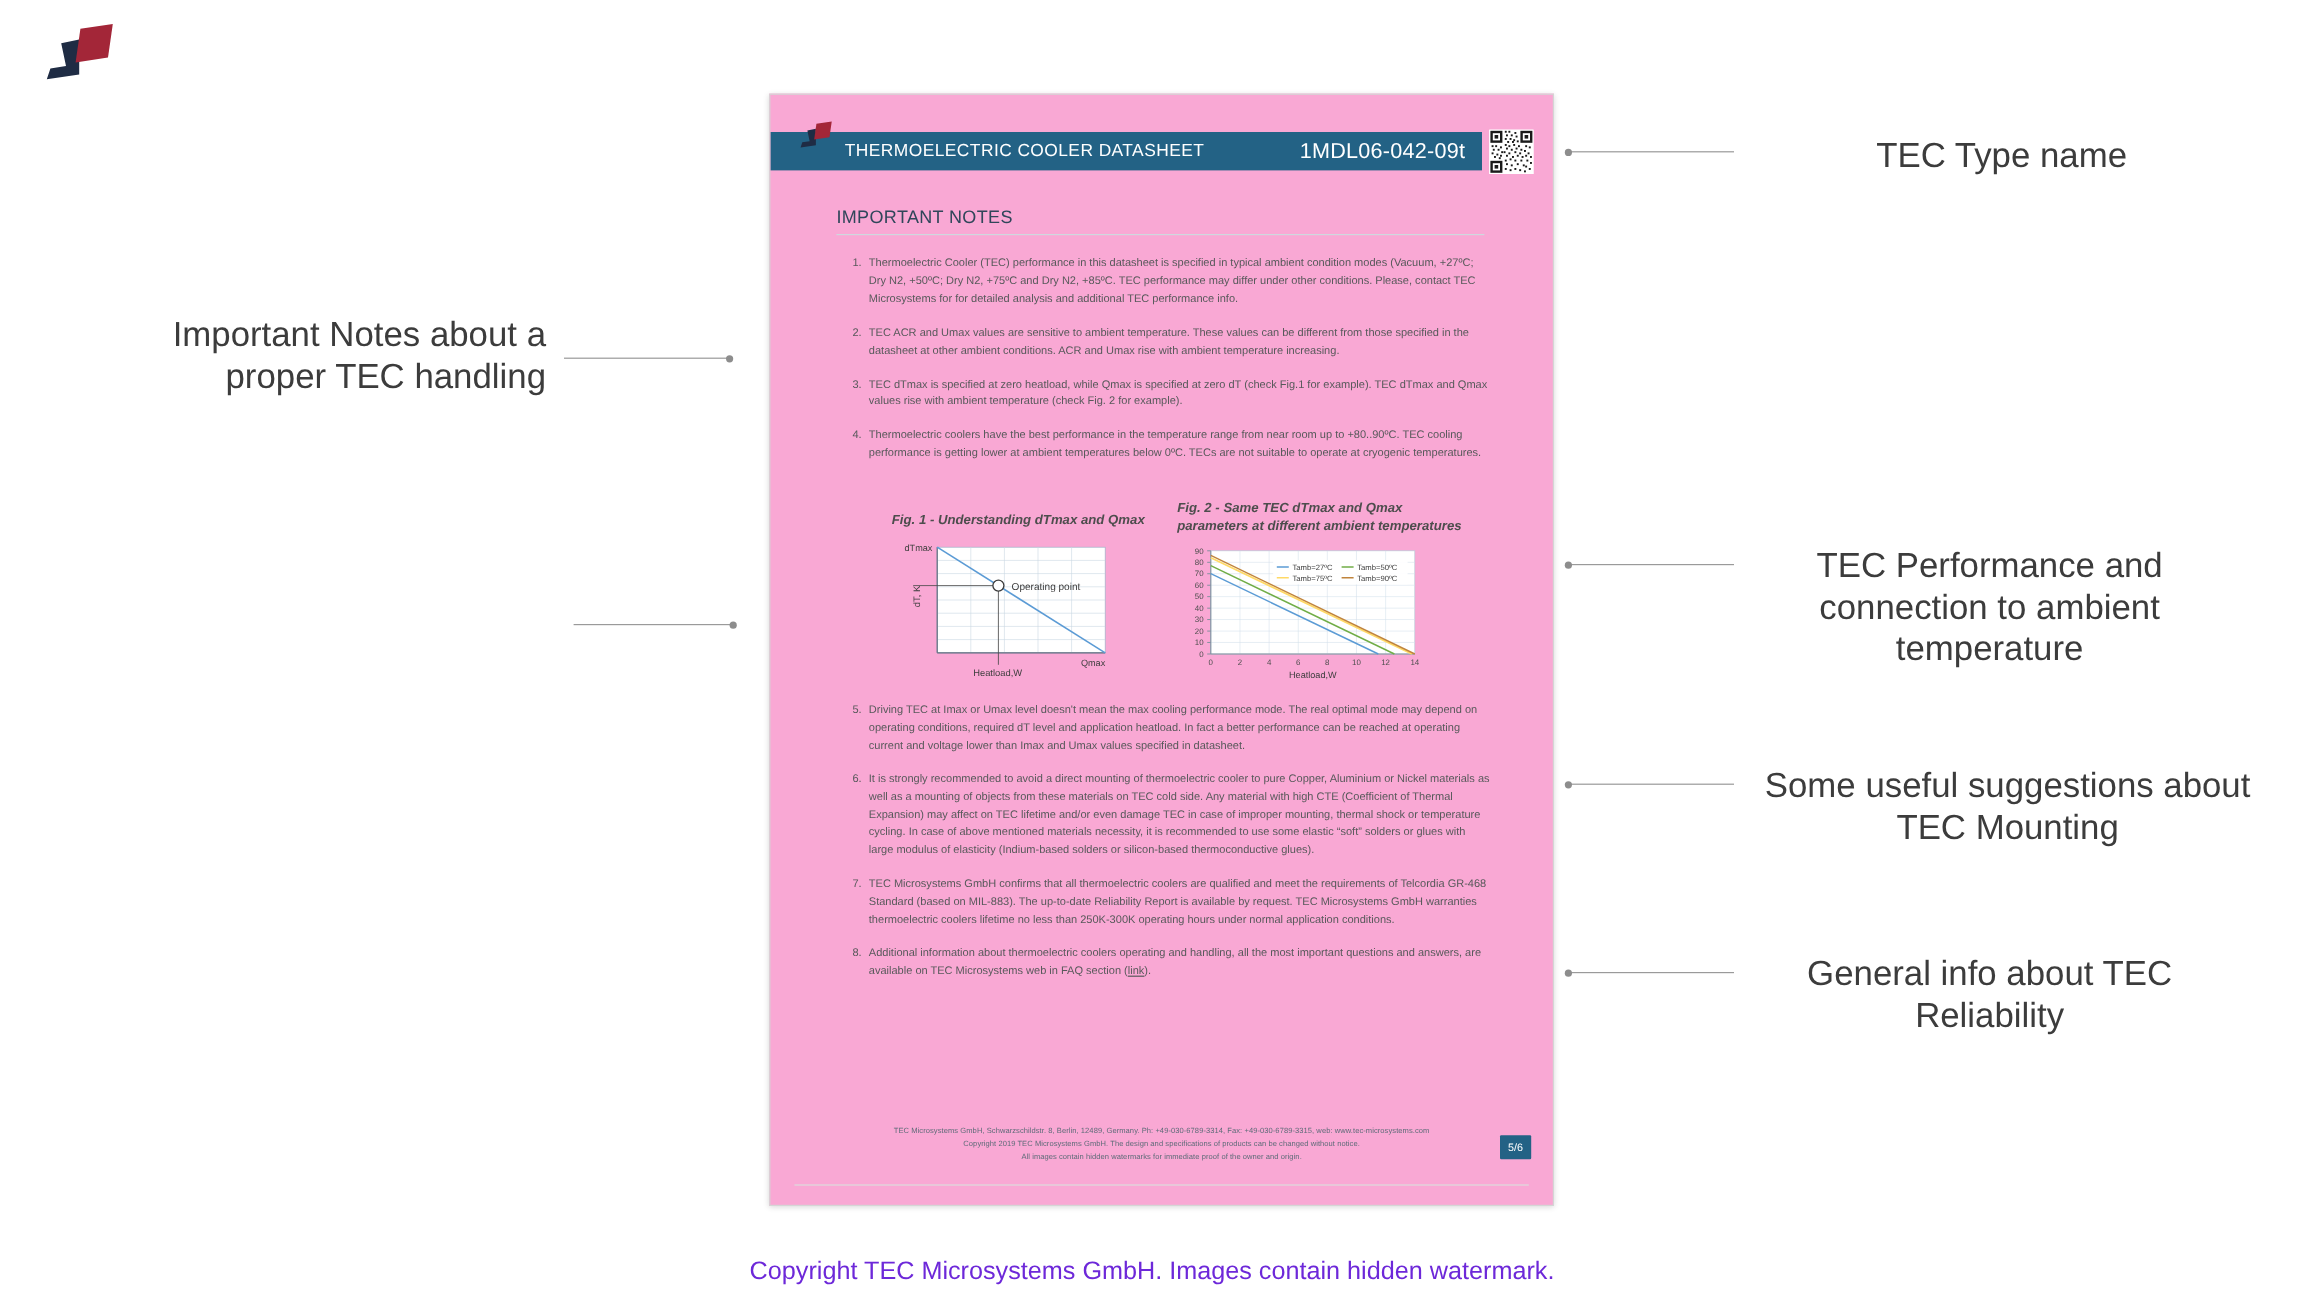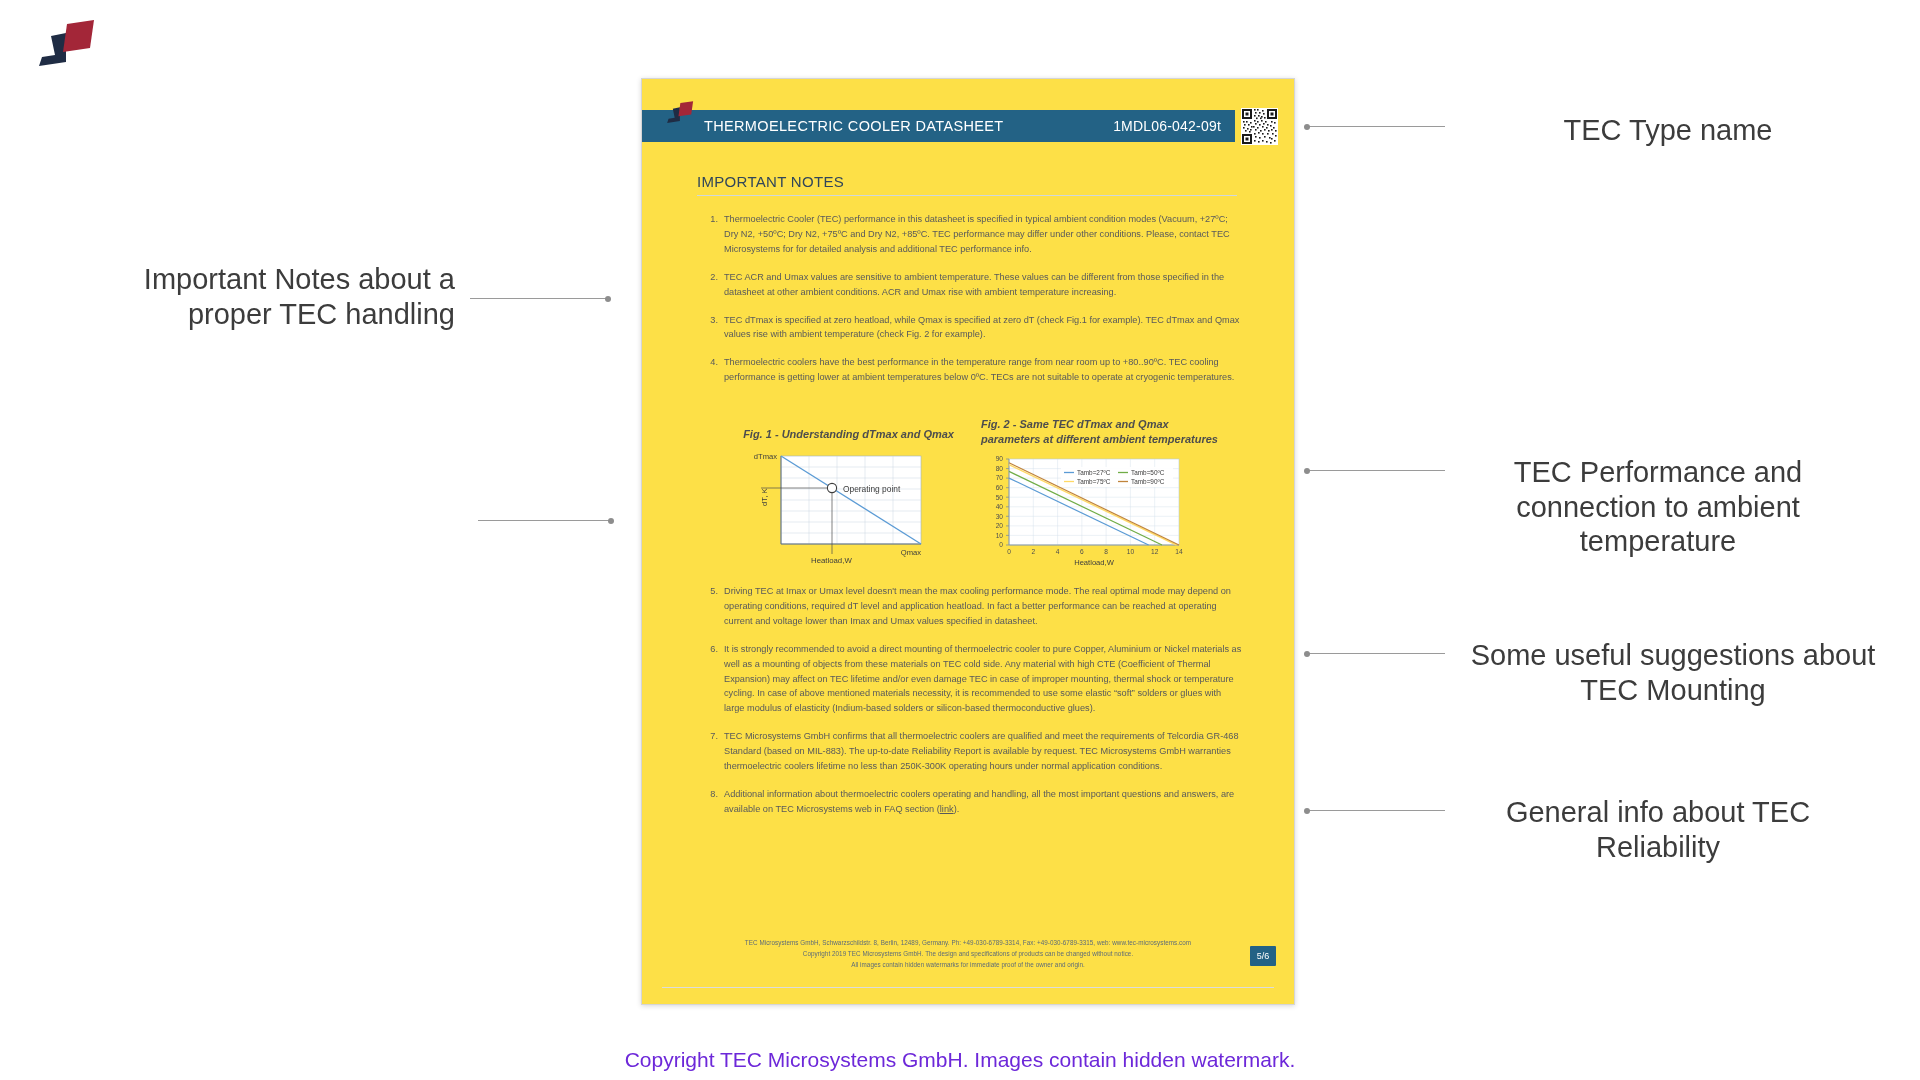--- a/index.html
+++ b/index.html
@@ -20,36 +20,36 @@
   .callout.right{text-align:center;}
 
   .leader{position:absolute;height:1px;background:#9a9a9a;}
   .leader .dot{position:absolute;width:6px;height:6px;border-radius:50%;background:#8d8d8d;top:-2.5px;}
   .leader.to-right .dot{left:-1px;}
   .leader.to-left .dot{right:-1px;}
 
   
   .doc{
     position:absolute;left:641px;top:78px;width:652px;height:925px;
-    background:#fde047;border:1px solid #d5d5d5;
+    background:#f9a8d4;border:1px solid #d5d5d5;
     box-shadow:0 1px 5px rgba(0,0,0,0.16);
     overflow:hidden;
   }
   .doc-logo{position:absolute;left:19px;top:20px;width:34px;height:27px;z-index:3;}
   .doc-logo svg{display:block;width:34px;height:27px;}
 
   .doc-header{
     position:absolute;left:0;top:31px;width:593px;height:32px;
     background:#236285;display:flex;align-items:center;
   }
   .doc-header .title{
     color:#ffffff;font-size:14.5px;letter-spacing:.35px;margin-left:62px;font-weight:400;
   }
   .doc-header .partno{
-    color:#ffffff;font-size:14px;letter-spacing:.2px;margin-left:auto;margin-right:14px;font-weight:400;
+    color:#ffffff;font-size:18px;letter-spacing:.2px;margin-left:auto;margin-right:14px;font-weight:400;
   }
   .qr{
     position:absolute;right:16px;top:29px;width:37px;height:37px;background:#fff;
   }
   .qr svg{display:block;}
 
   .section-title{
     position:absolute;left:55px;top:94px;font-size:15px;color:#30465a;letter-spacing:.3px;
   }
   .section-rule{

